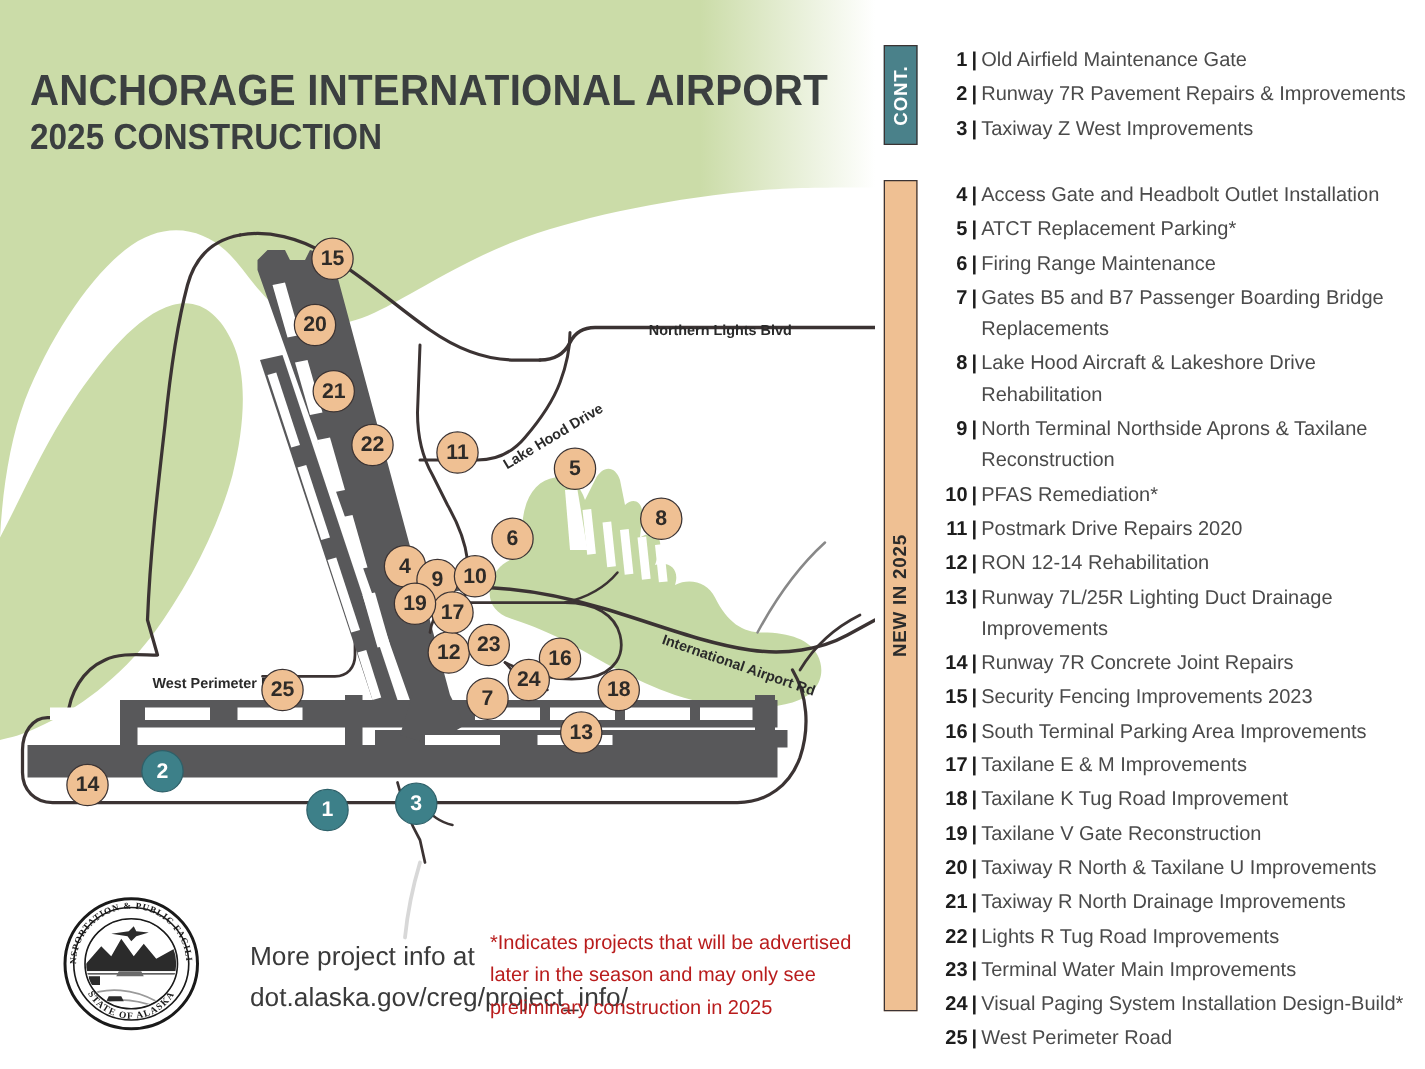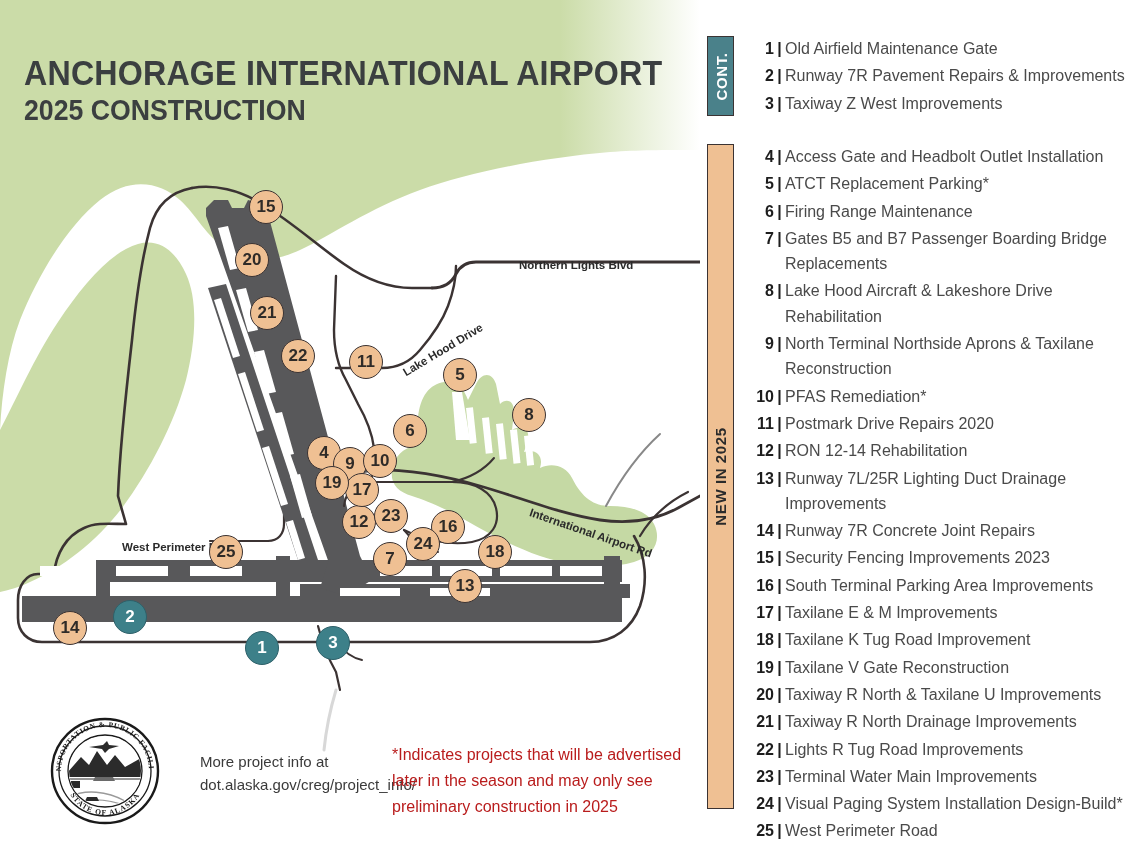--- a/index.html
+++ b/index.html
@@ -96,21 +96,21 @@
     top: 715px;
     width: 640px;
     height: 110px;
     z-index: 20;
   }
   #seal { position: absolute; left: 5px; top: 2px; }
   #more-info {
     position: absolute;
     left: 160px; top: 35px;
     font-family: "Liberation Sans Narrow", "Liberation Sans", sans-serif;
-    font-size: 15px;
+    font-size: 21px;
     color: #3a3a3a;
     line-height: 1.55;
   }
   #asterisk-note {
     position: absolute;
     left: 352px; top: 27px;
     width: 300px;
     font-family: "Liberation Sans Narrow", "Liberation Sans", sans-serif;
     font-size: 16px;
     color: #b91c1c;

